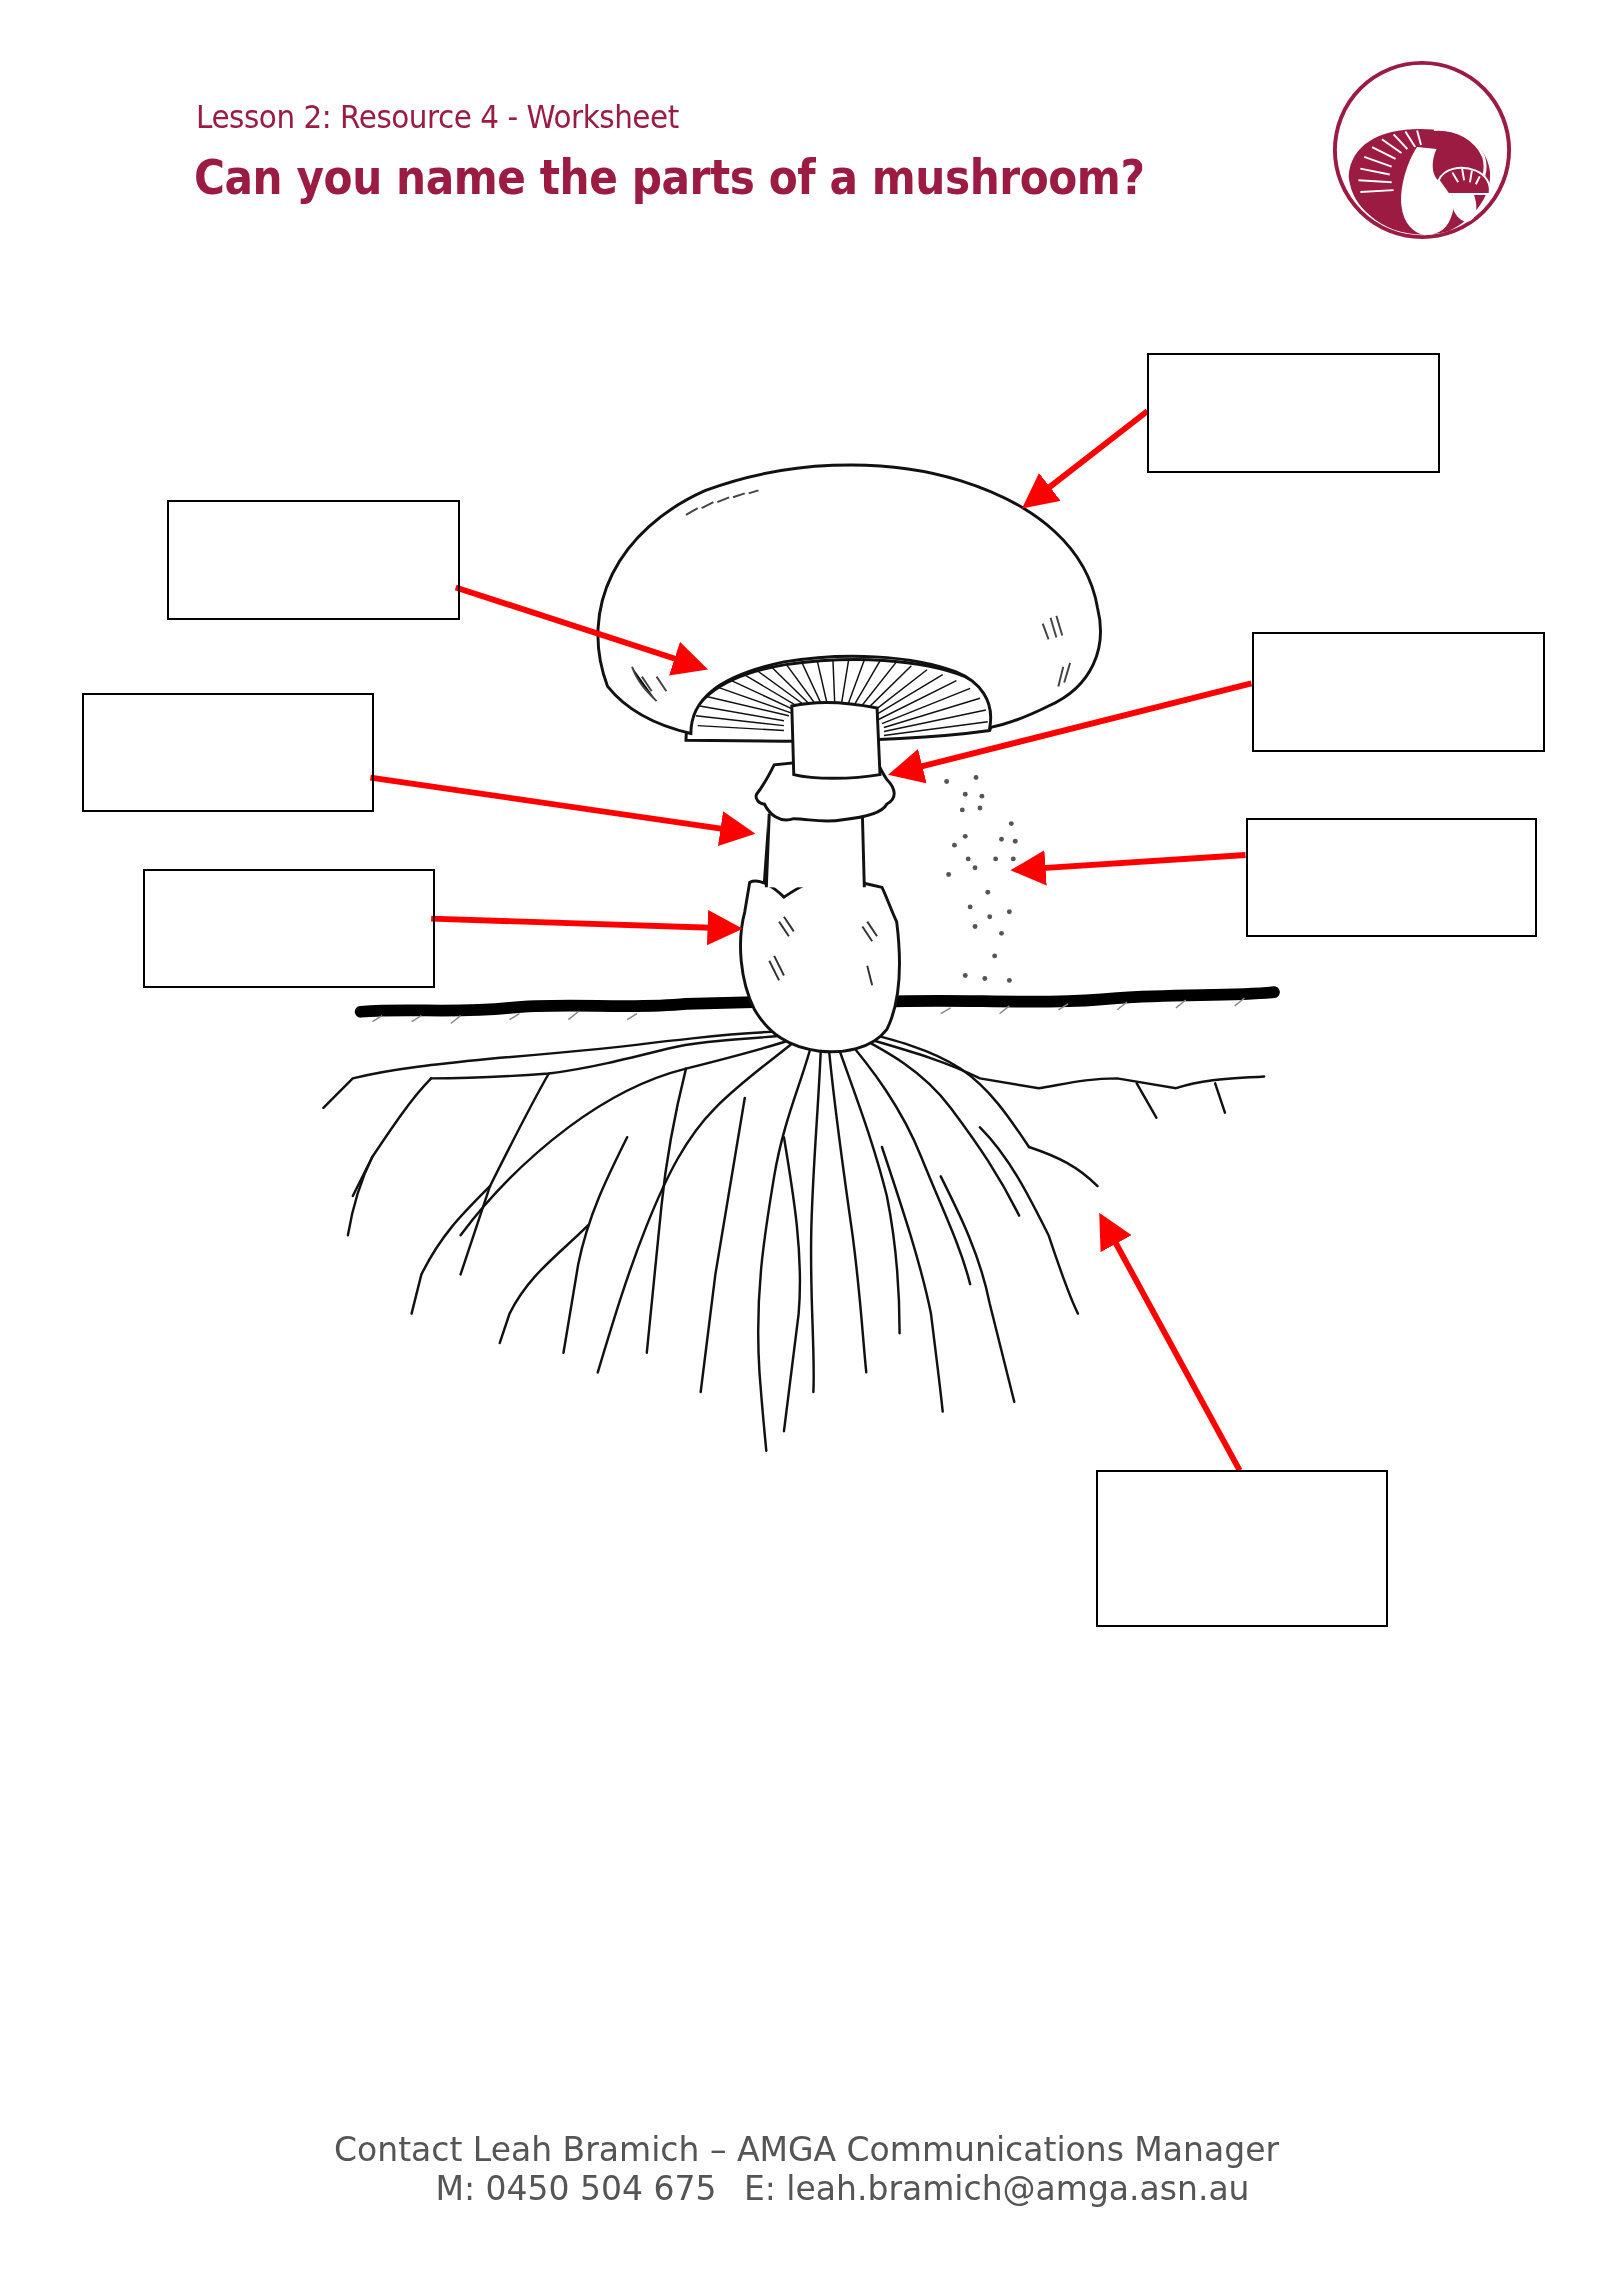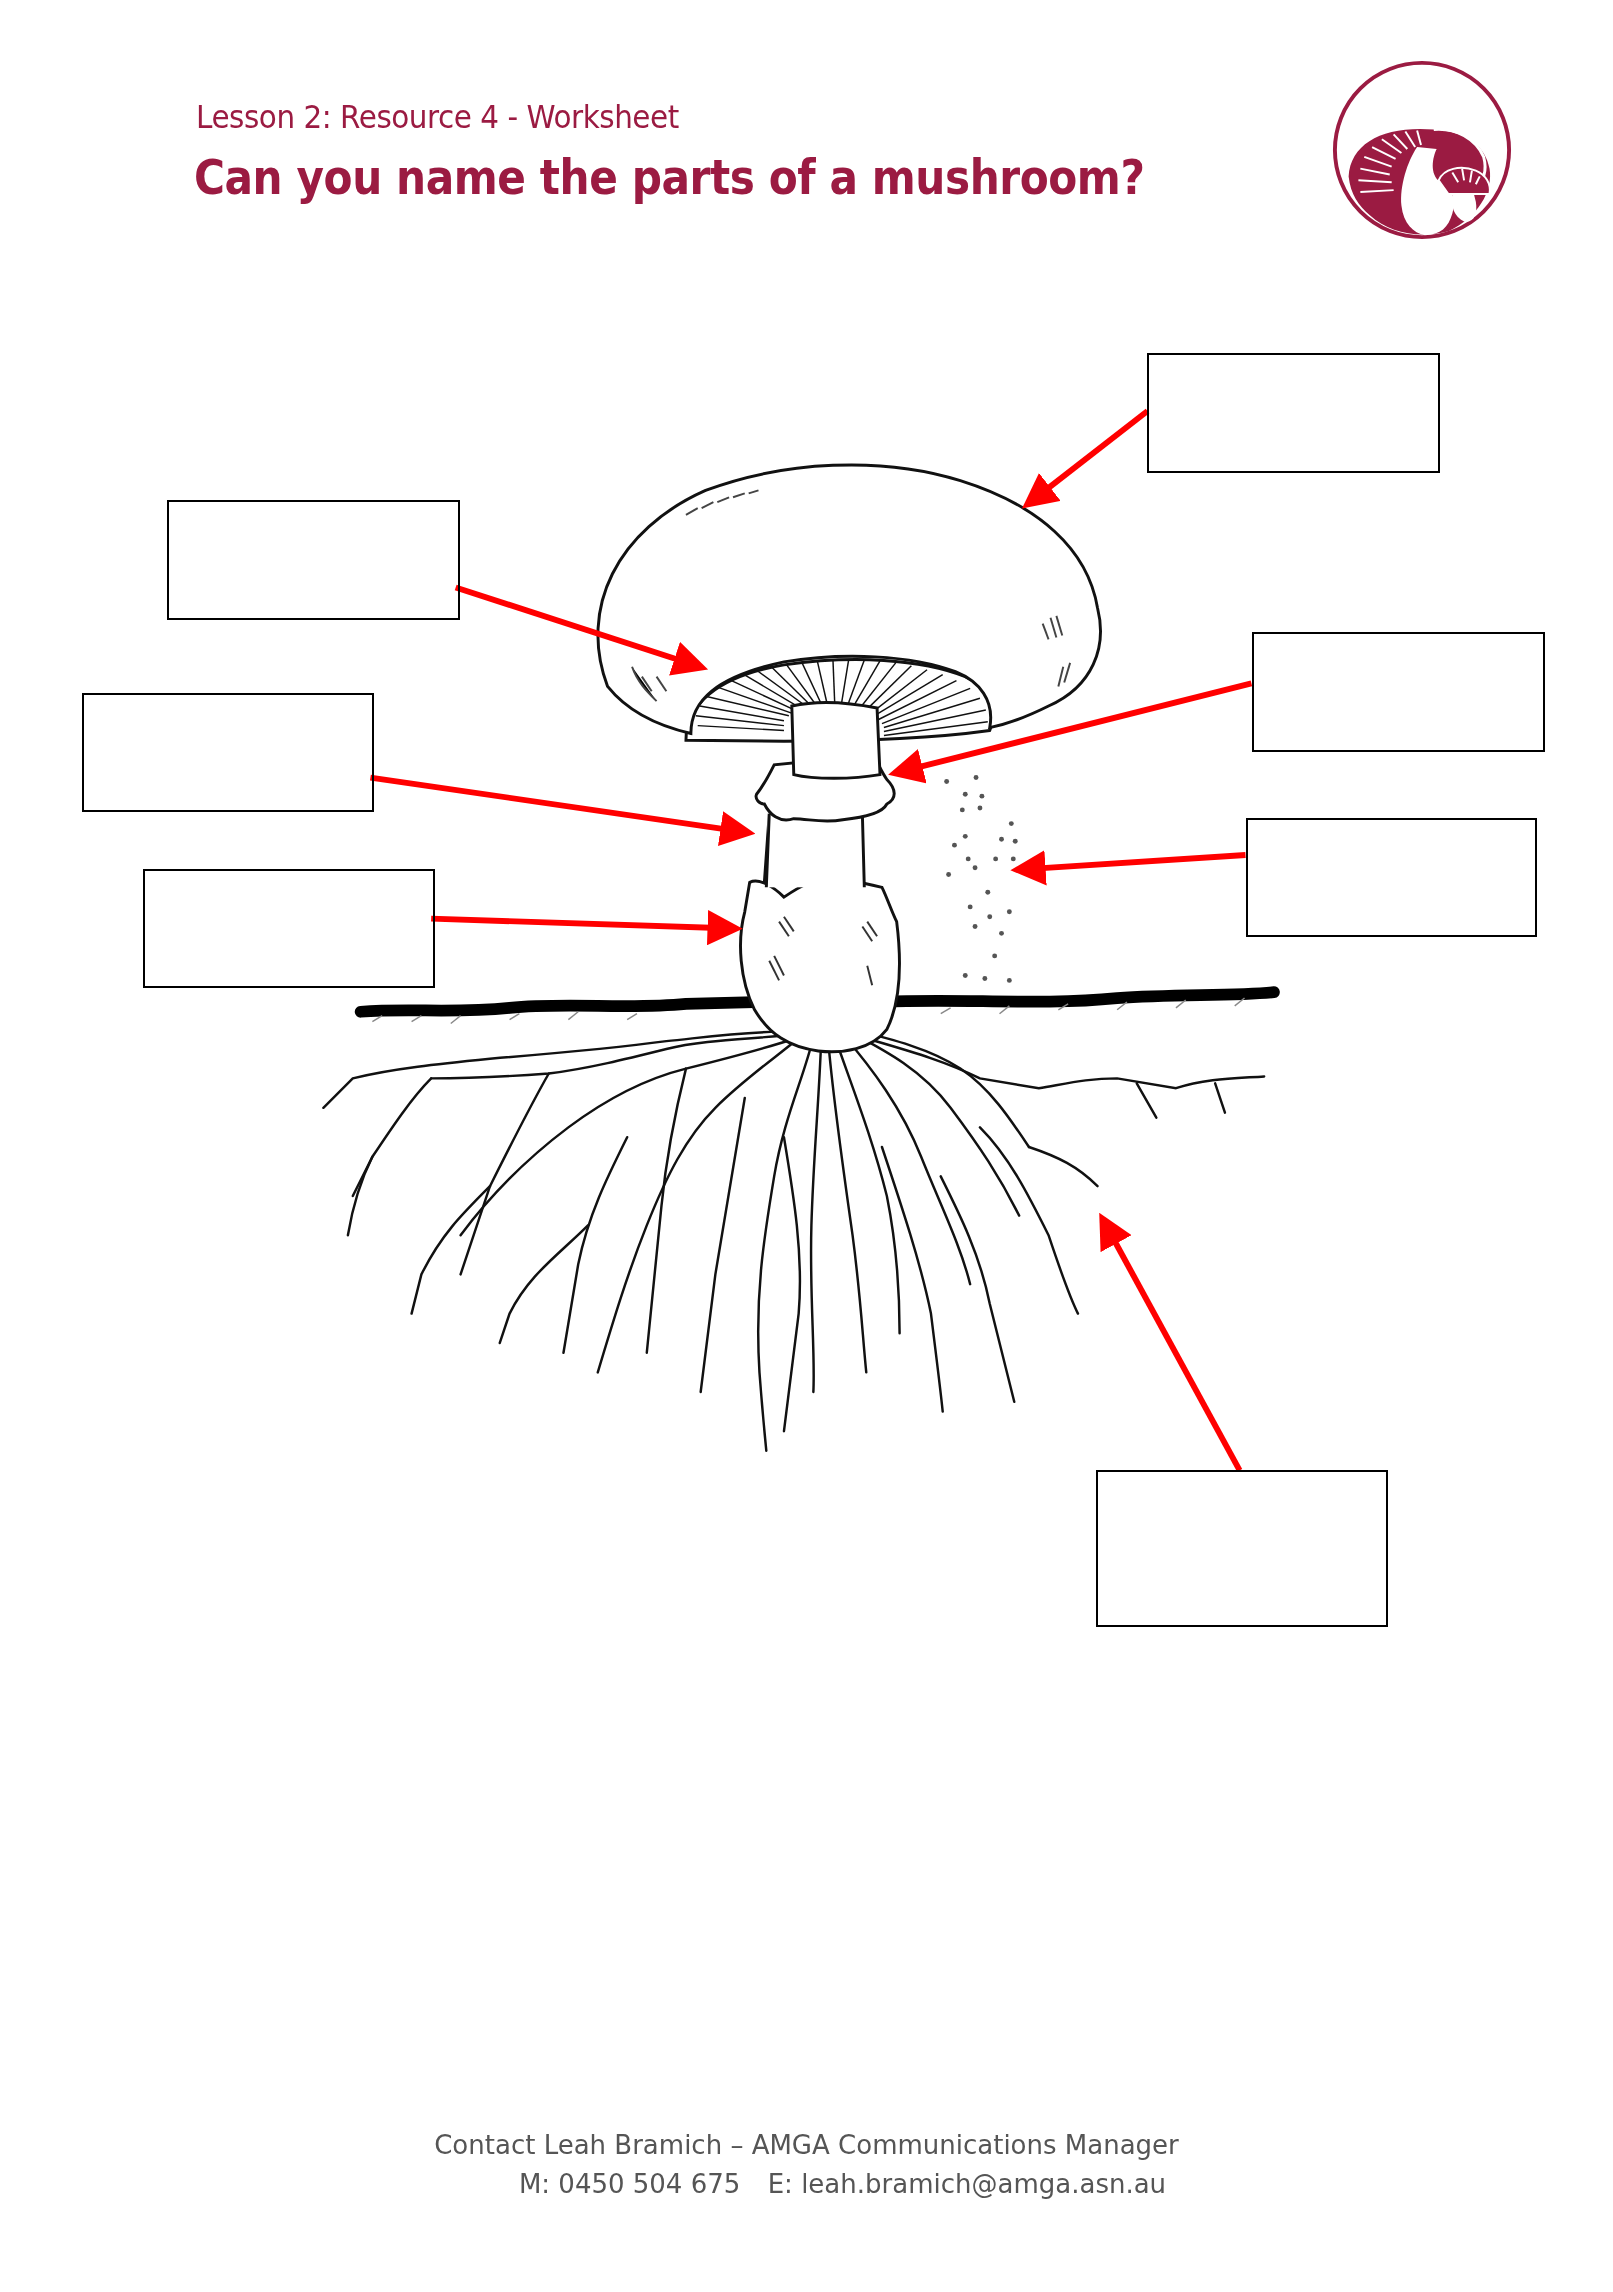--- a/index.html
+++ b/index.html
@@ -2,21 +2,21 @@
 <html><head>
 <meta charset="utf-8">
 <style>
   html, body { margin: 0; padding: 0; background: #ffffff; }
   body { width: 1613px; height: 2293px; position: relative; overflow: hidden; font-family: "DejaVu Sans", sans-serif; }
   .subtitle { position: absolute; left: 196px; top: 98px; font-size: 32px; color: #9b1b42; font-family: "DejaVu Sans", sans-serif; letter-spacing: -0.5px; transform: scaleX(0.92); transform-origin: left top; }
   .title { position: absolute; left: 194px; top: 149px; font-size: 48px; font-weight: bold; color: #9b1b42; font-family: "DejaVu Sans", sans-serif; letter-spacing: -0.5px; transform: scaleX(0.88); transform-origin: left top; }
   .logo { position: absolute; left: 1331px; top: 59px; width: 182px; height: 182px; }
   .diagram { position: absolute; left: 0; top: 0; width: 1613px; height: 2293px; }
   .label-box { position: absolute; border: 2.9px solid #000; box-sizing: border-box; background: transparent; }
-  .footer { position: absolute; left: 0; width: 1613px; text-align: center; color: #555; font-size: 26px; font-family: "DejaVu Sans", sans-serif; }
+  .footer { position: absolute; left: 0; width: 1613px; text-align: center; color: #555; font-size: 33px; font-family: "DejaVu Sans", sans-serif; }
   .footer-line1 { top: 2130px; }
   .footer-line2 { top: 2169px; padding-left: 36px; }
   .footer-line2 span + span { margin-left: 27.4px; }
 </style>
 </head>
 <body>
 
 <div class="subtitle">Lesson 2: Resource 4 - Worksheet</div>
 <div class="title">Can you name the parts of a mushroom?</div>
 

